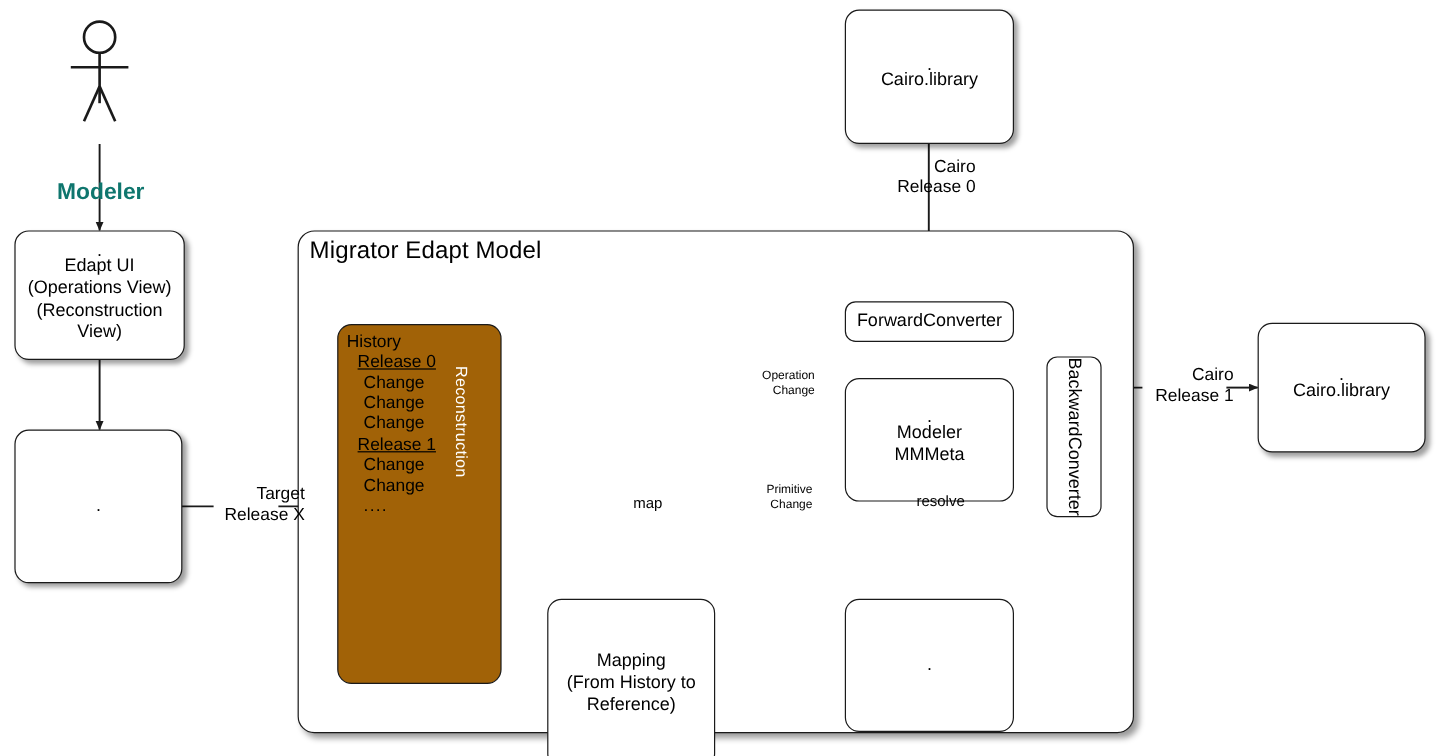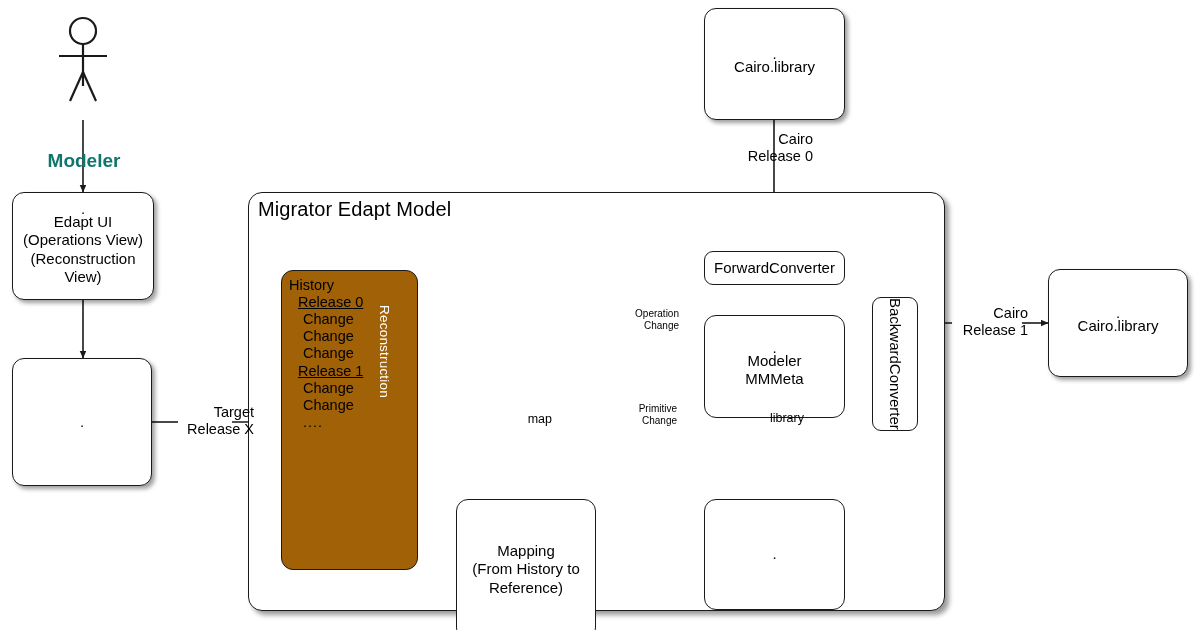--- a/index.html
+++ b/index.html
@@ -244,15 +244,15 @@
 Release 1</div>
 
   <div class="elabel e12" style="left:615px;top:308px;width:64px;">Operation
 Change</div>
 
   <div class="elabel e12" style="left:613px;top:403px;width:64px;">Primitive
 Change</div>
 
   <div class="elabel e13" style="left:500px;top:412px;width:52px;">map</div>
 
-  <div class="elabel e13" style="left:744px;top:411px;width:60px;">library</div>
+  <div class="elabel e13" style="left:744px;top:411px;width:60px;">resolve</div>
 
 </div>
 
 </body></html>

